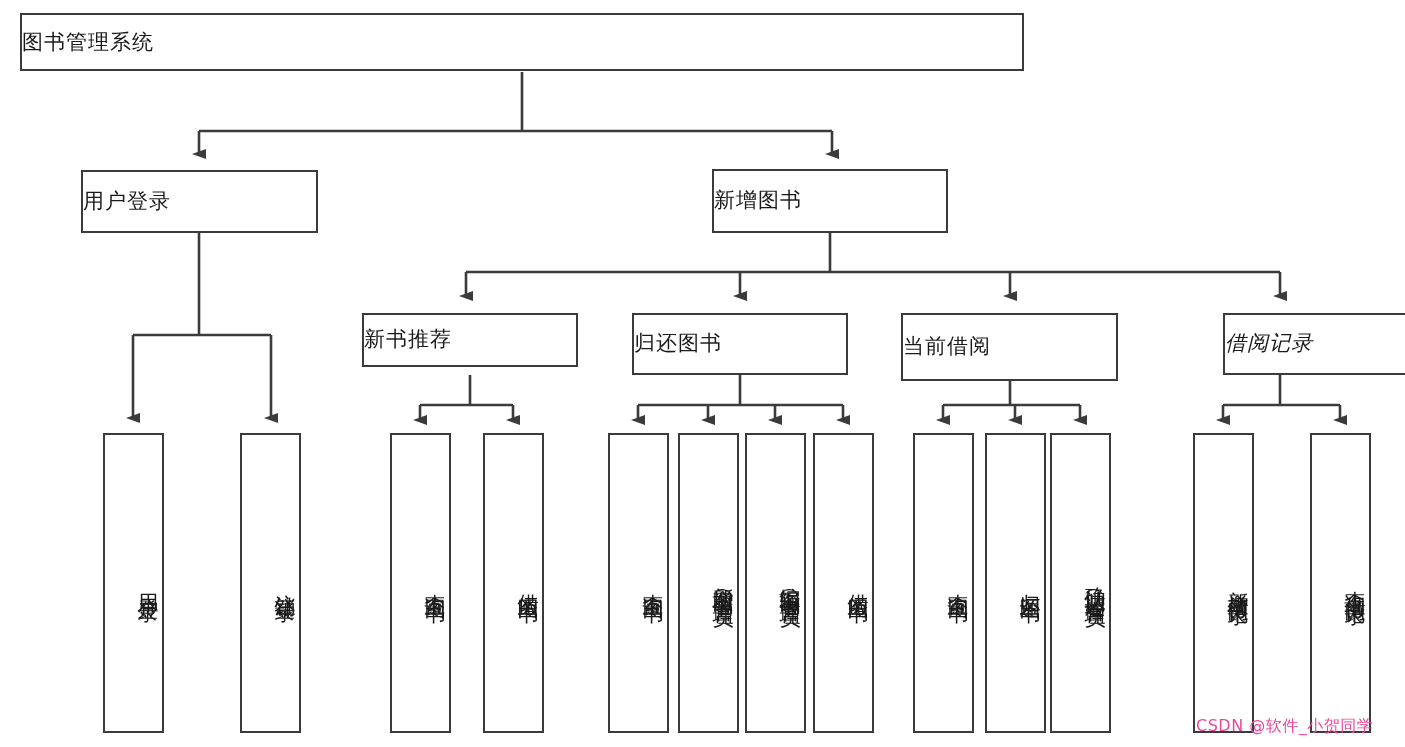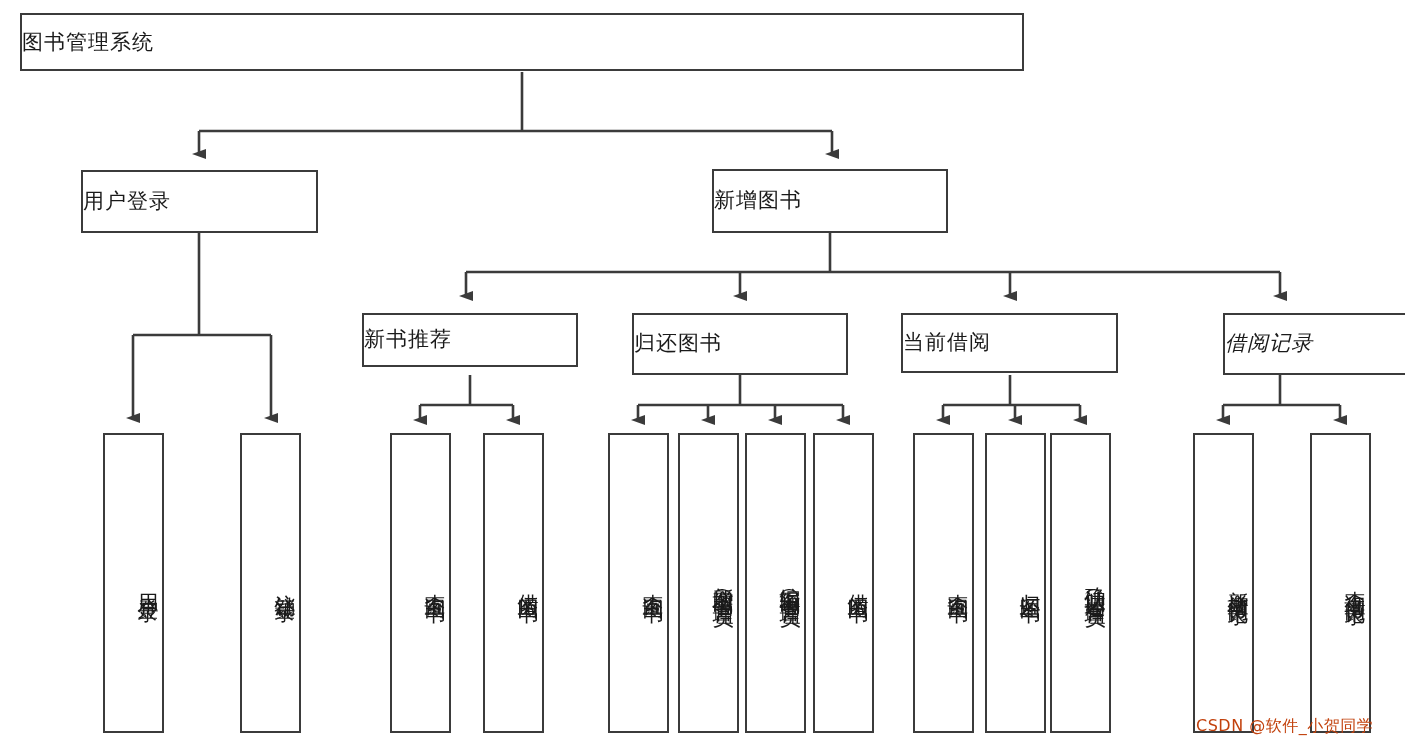--- a/index.html
+++ b/index.html
@@ -55,21 +55,21 @@
     white-space: nowrap;
     align-items: flex-start;
     justify-content: center;
   }
   .node-v span {
     display: inline-block;
   }
   .watermark {
     position: absolute;
     font-size: 16px;
-    color: #c2410c;
+    color: #ec4899;
     letter-spacing: 0.5px;
     white-space: nowrap;
     font-family: "DejaVu Sans", "Liberation Sans", sans-serif;
   }
 </style>
 </head>
 <body>
 
 <div id="canvas">
 
@@ -136,21 +136,21 @@
   </div>
 
   <div class="node node-h" style="left:362px; top:313px; width:216px; height:54px;">
     <span>新书推荐</span>
   </div>
 
   <div class="node node-h" style="left:632px; top:313px; width:216px; height:62px;">
     <span>归还图书</span>
   </div>
 
-  <div class="node node-h" style="left:901px; top:313px; width:217px; height:60px;">
+  <div class="node node-h" style="left:901px; top:313px; width:217px; height:68px;">
     <span>当前借阅</span>
   </div>
 
   <div class="node node-h" style="left:1223px; top:313px; width:217px; height:62px;font-style:italic;">
     <span>借阅记录</span>
   </div>
 
   <div class="node node-v" style="left:103px; top:433px; width:61px; height:300px;">
     <span>用户登录</span>
   </div>

